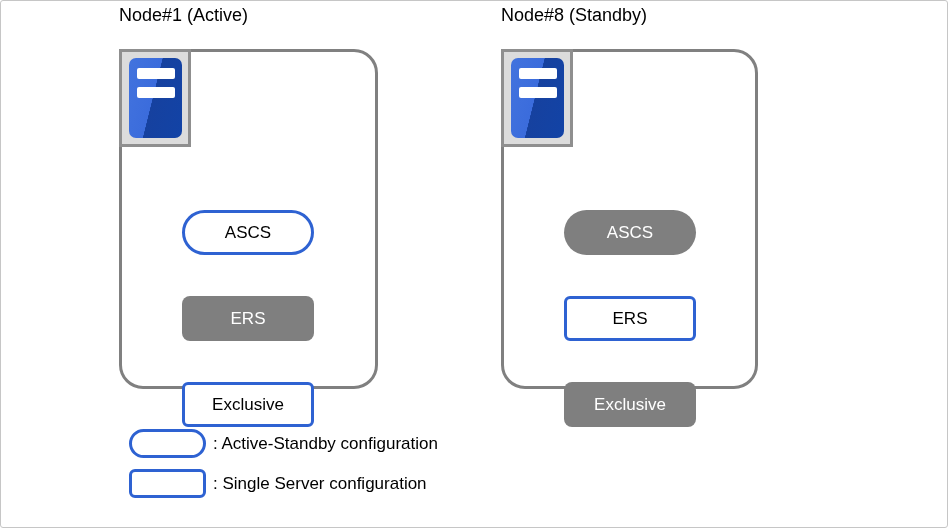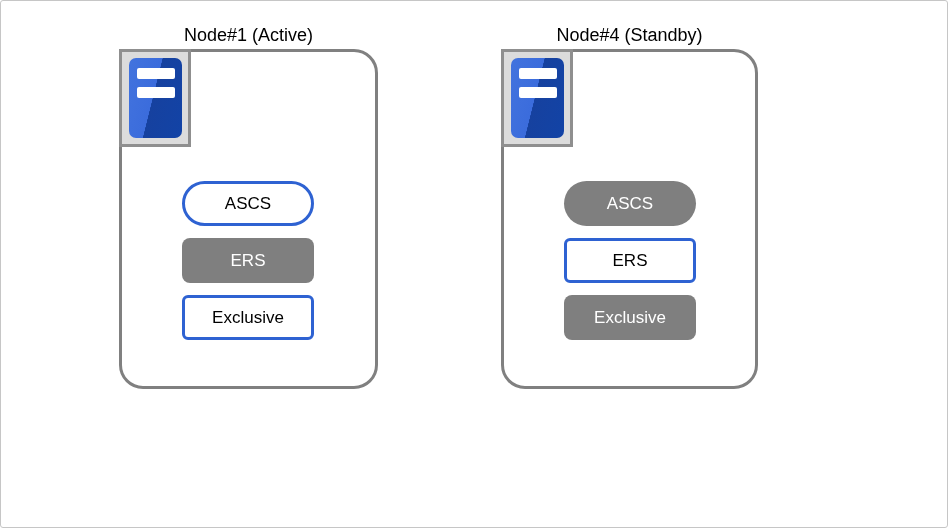--- a/index.html
+++ b/index.html
@@ -12,22 +12,22 @@
   .canvas {
     position: relative;
     width: 948px; height: 528px;
     box-sizing: border-box;
     border: 1px solid #c6c6c6;
     border-radius: 3px;
     background: #ffffff;
   }
   .node-title {
     position: absolute;
-    top: 24px;
-    text-align: center;
+    top: 4px;
+    text-align: left;
     font-size: 18px;
     color: #000000;
     white-space: nowrap;
   }
   #node1-title { left: 118px; width: 259px; }
   #node2-title { left: 500px; width: 257px; }
 
   .node-box {
     position: absolute;
     top: 48px;
@@ -79,20 +79,21 @@
     z-index: 3;
   }
   #node1-items { left: 181px; }
   #node2-items { left: 563px; }
 
   .item {
     height: 45px;
     box-sizing: border-box;
     display: flex; align-items: center; justify-content: center;
     font-size: 17px;
+    margin-top: 29px;
   }
 
   
   [data-variant="stadium-active"], [data-variant="stadium-outline"] {
     background: #ffffff;
     border: 3px solid #2e62d2;
     border-radius: 999px;
     color: #000000;
   }
   [data-variant="stadium-inactive"] {
@@ -138,21 +139,21 @@
     color: #000000;
     white-space: nowrap;
   }
 </style>
 </head>
 <body>
 
 <div class="canvas">
 
   <div class="node-title" id="node1-title">Node#1 (Active)</div>
-  <div class="node-title" id="node2-title">Node#4 (Standby)</div>
+  <div class="node-title" id="node2-title">Node#8 (Standby)</div>
 
   <div class="node-box" id="node1-box"></div>
   <div class="node-box" id="node2-box"></div>
 
   <div class="icon-frame" id="node1-icon-frame">
     <div class="server-icon">
       <div class="bay bay1"></div>
       <div class="bay bay2"></div>
     </div>
   </div>
@@ -180,17 +181,27 @@
       <span>ASCS</span>
     </div>
     <div class="item" data-variant="rect-active">
       <span>ERS</span>
     </div>
     <div class="item" data-variant="rect-inactive">
       <span>Exclusive</span>
     </div>
   </div>
 
+  <div class="legend-col" id="legend-left">
+    <div class="legend-row">
+      <div class="swatch" data-variant="stadium-outline"></div>
+      <div class="legend-label">: Active-Standby configuration</div>
+    </div>
+    <div class="legend-row">
+      <div class="swatch" data-variant="rect-outline"></div>
+      <div class="legend-label">: Single Server configuration</div>
+    </div>
+  </div>
 
   <div class="legend-col" id="legend-right">
   </div>
 
 </div>
 
 </body></html>

